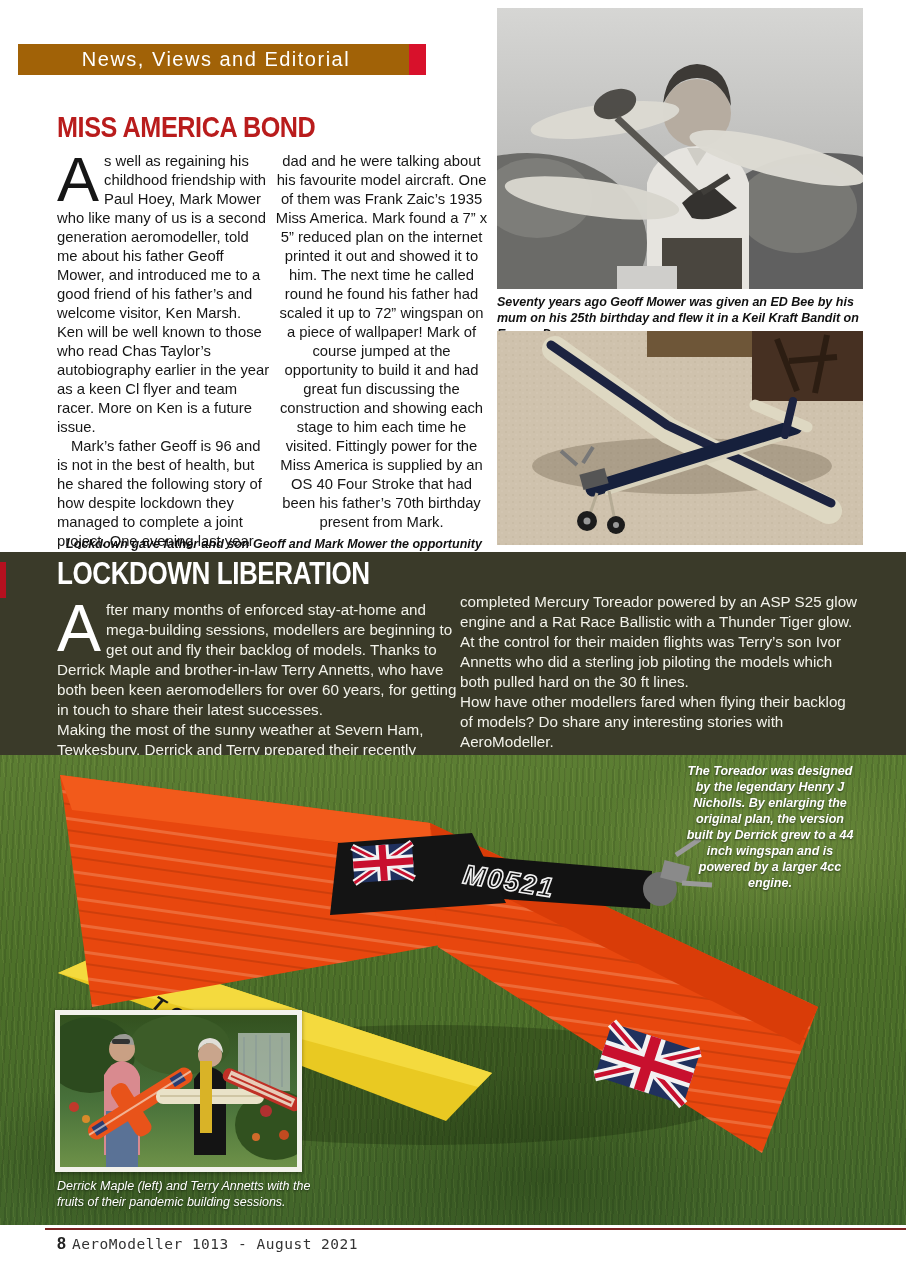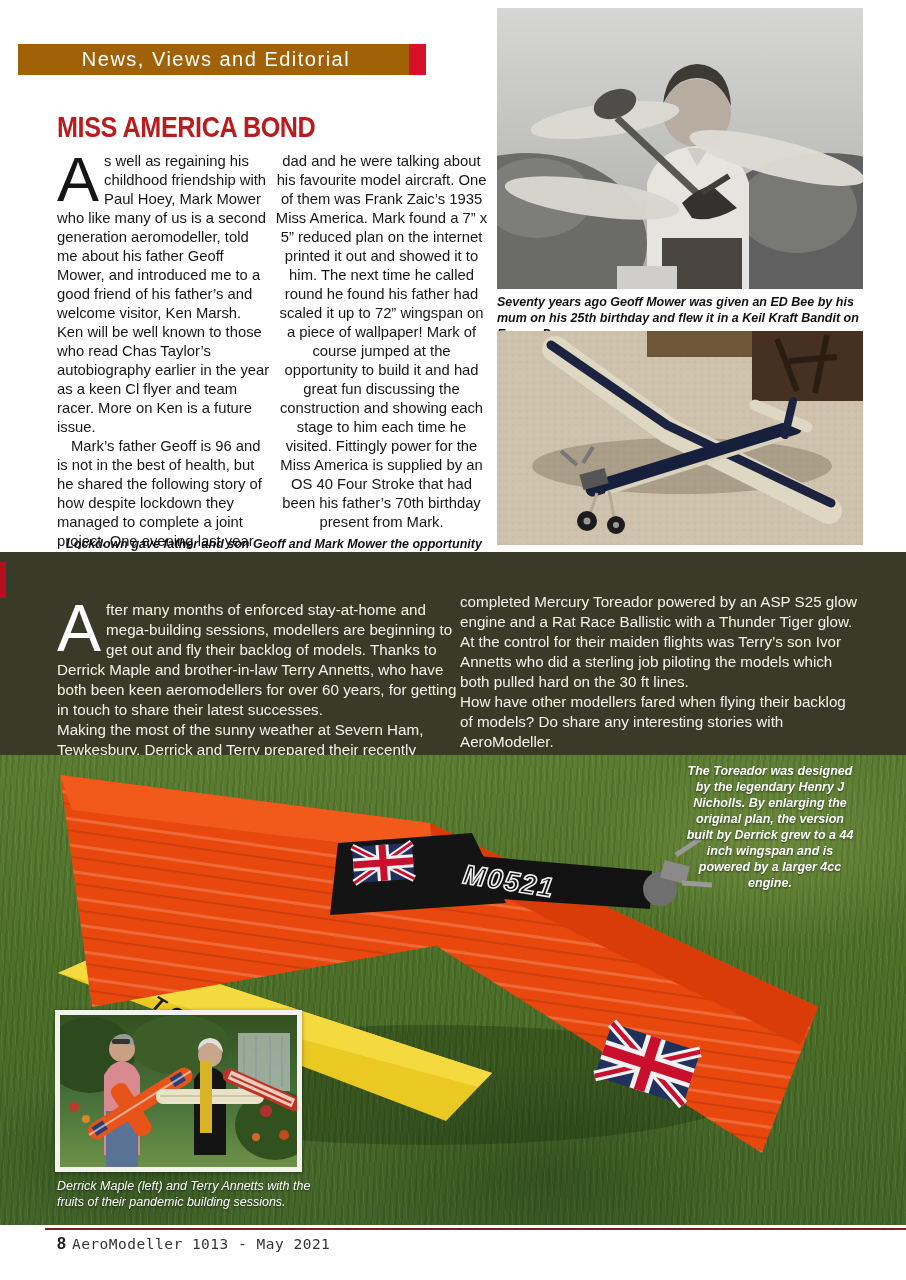--- a/index.html
+++ b/index.html
@@ -170,20 +170,23 @@
         <circle cx="90" cy="190" r="3.5" fill="#999"></circle>
       <circle cx="119" cy="194" r="9" fill="#1c1c1c"></circle>
         <circle cx="119" cy="194" r="3" fill="#999"></circle>
     </svg>
   </div>
 
   <div class="abs photo-caption center-cap">Lockdown gave father and son Geoff and Mark Mower the opportunity to bond over building a Miss America.</div>
 
   <section class="abs lockdown">
     <div class="abs red-edge"></div>
+    <h2 class="abs a2-title">
+      <span class="condensed">LOCKDOWN LIBERATION</span>
+    </h2>
 
     <div class="abs lockcol a2c1">
       <p><span class="dropcap">A</span><span>fter many months of enforced stay-at-home and mega-building sessions, modellers are beginning to get out and fly their backlog of models. Thanks to Derrick Maple and brother-in-law Terry Annetts, who have both been keen aeromodellers for over 60 years, for getting in touch to share their latest successes.</span></p>
       <p class="indent">Making the most of the sunny weather at Severn Ham, Tewkesbury, Derrick and Terry prepared their recently</p>
     </div>
 
     <div class="abs lockcol a2c2">
       <p>completed Mercury Toreador powered by an ASP S25 glow engine and a Rat Race Ballistic with a Thunder Tiger glow. At the control for their maiden flights was Terry’s son Ivor Annetts who did a sterling job piloting the models which both pulled hard on the 30 ft lines.</p>
       <p class="indent">How have other modellers fared when flying their backlog of models? Do share any interesting stories with AeroModeller.</p>
     </div>
@@ -285,16 +288,16 @@
         </svg>
       </div>
 
       <div class="abs inset-cap">Derrick Maple (left) and Terry Annetts with the fruits of their pandemic building sessions.</div>
     </div>
   </section>
 
   <div class="abs foot-rule"></div>
   <div class="abs footer">
     <span class="pageno">8</span>
-    <span class="issue">AeroModeller 1013 - May 2021</span>
+    <span class="issue">AeroModeller 1013 - August 2021</span>
   </div>
 
 </div>
 
 </body></html>

